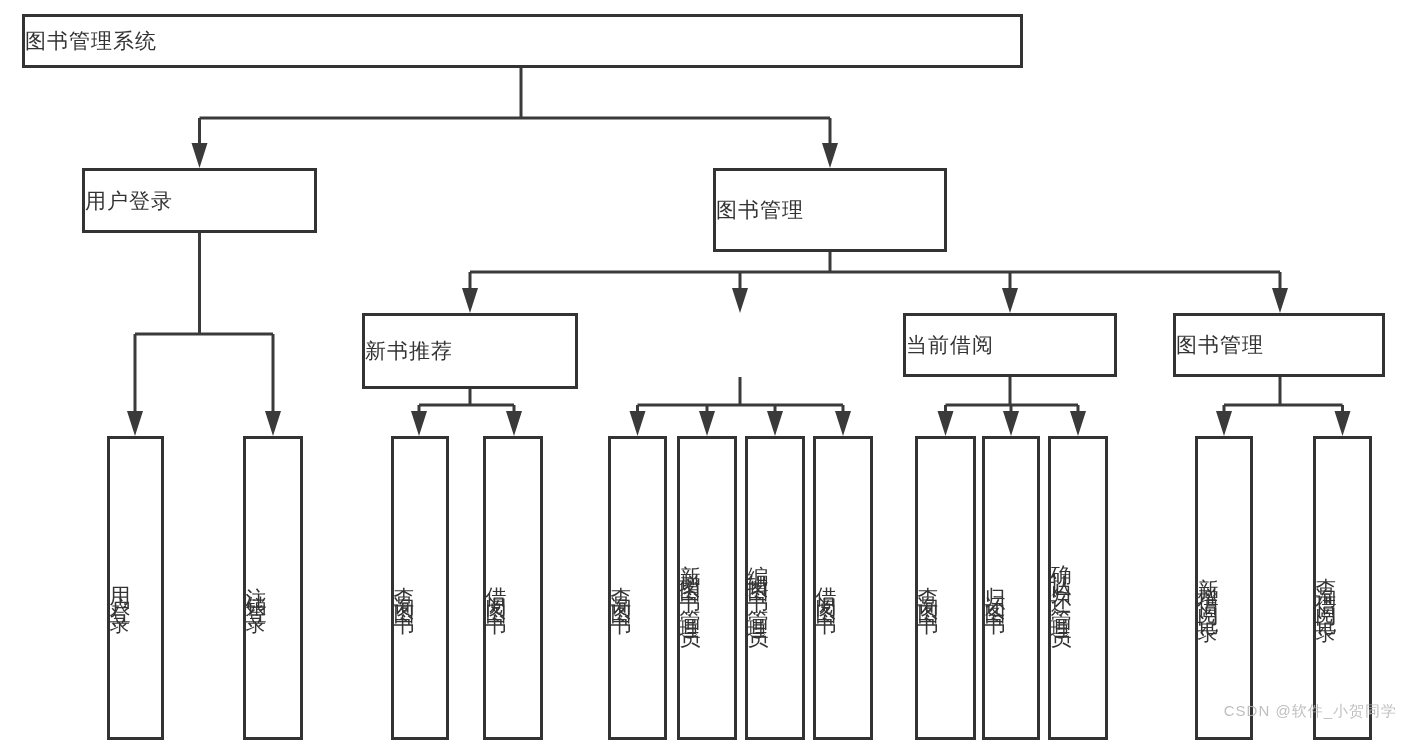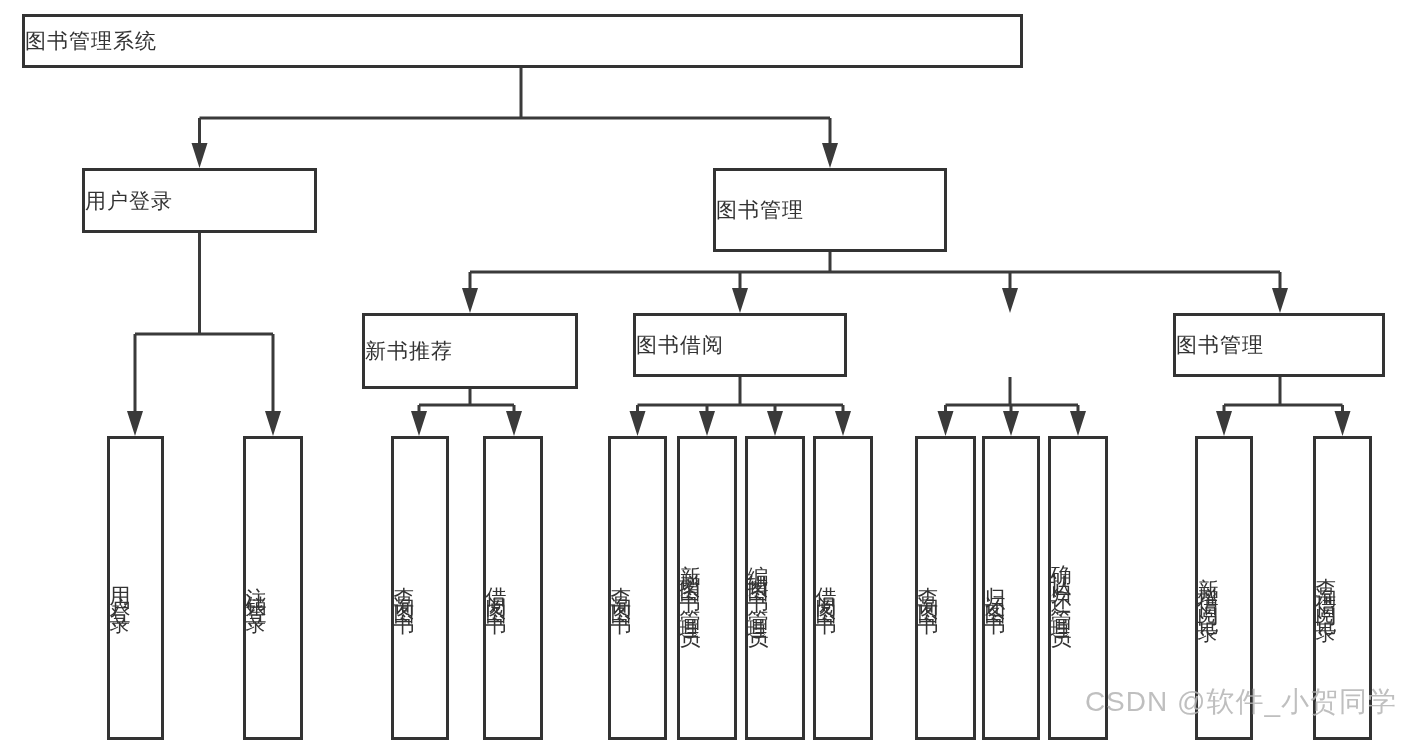--- a/index.html
+++ b/index.html
@@ -37,22 +37,22 @@
     writing-mode:vertical-rl;
     text-orientation:mixed;
     letter-spacing:9px;
     font-size:21px;
     line-height:1;
     white-space:nowrap;
   }
   .watermark{
     position:absolute;
     right:8px;
-    top:683px;
-    font-size:28px;
+    top:702px;
+    font-size:15px;
     letter-spacing:1px;
     color:var(--watermark);
     opacity:.85;
     z-index:5;
     pointer-events:none;
   }
 </style>
 </head>
 <body>
 
@@ -122,22 +122,22 @@
   <div class="box" style="left:82px;top:168px;width:235px;height:65px">
     <span>用户登录</span>
   </div>
   <div class="box" style="left:713px;top:168px;width:234px;height:84px">
     <span>图书管理</span>
   </div>
 
   <div class="box" style="left:362px;top:313px;width:216px;height:76px">
     <span>新书推荐</span>
   </div>
-  <div class="box" style="left:633px;top:313px;width:214px;height:64px">
-    <span>图书借阅</span>
+  <div class="box" style="left:903px;top:313px;width:214px;height:64px">
+    <span>当前借阅</span>
   </div>
   <div class="box" style="left:1173px;top:313px;width:212px;height:64px">
     <span>图书管理</span>
   </div>
 
   <div class="box leaf" style="left:107px;top:436px;width:57px;height:304px">
     <span>用户登录</span>
   </div>
   <div class="box leaf" style="left:243px;top:436px;width:60px;height:304px">
     <span>注销登录</span>

